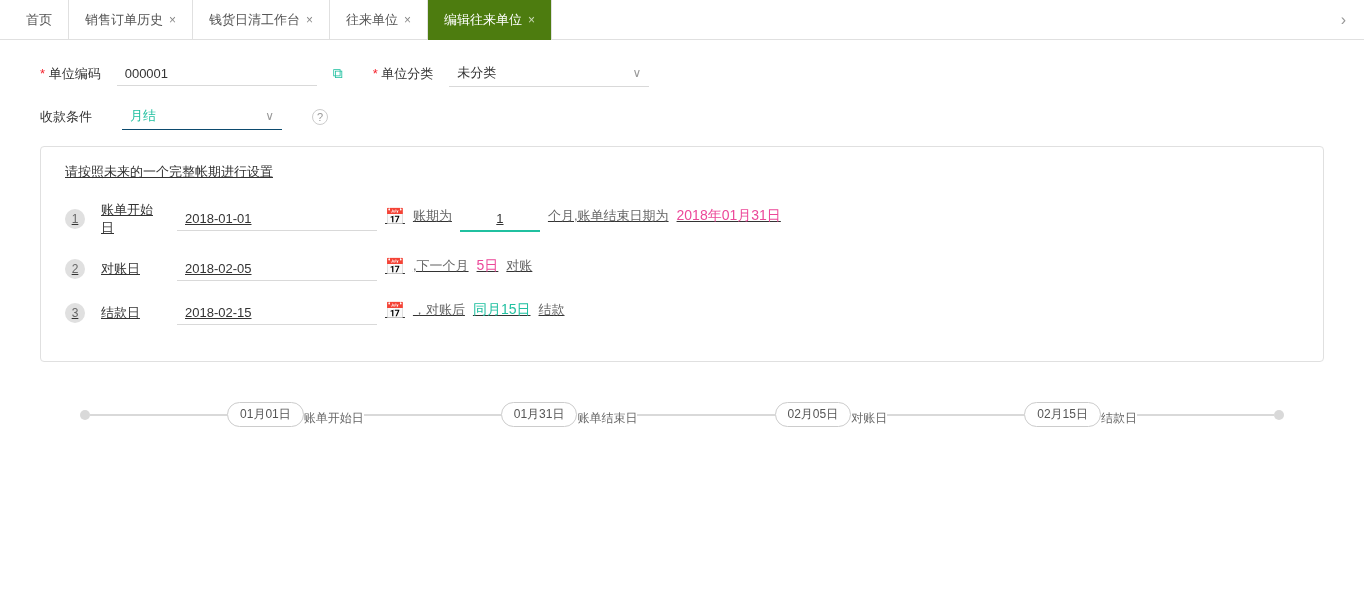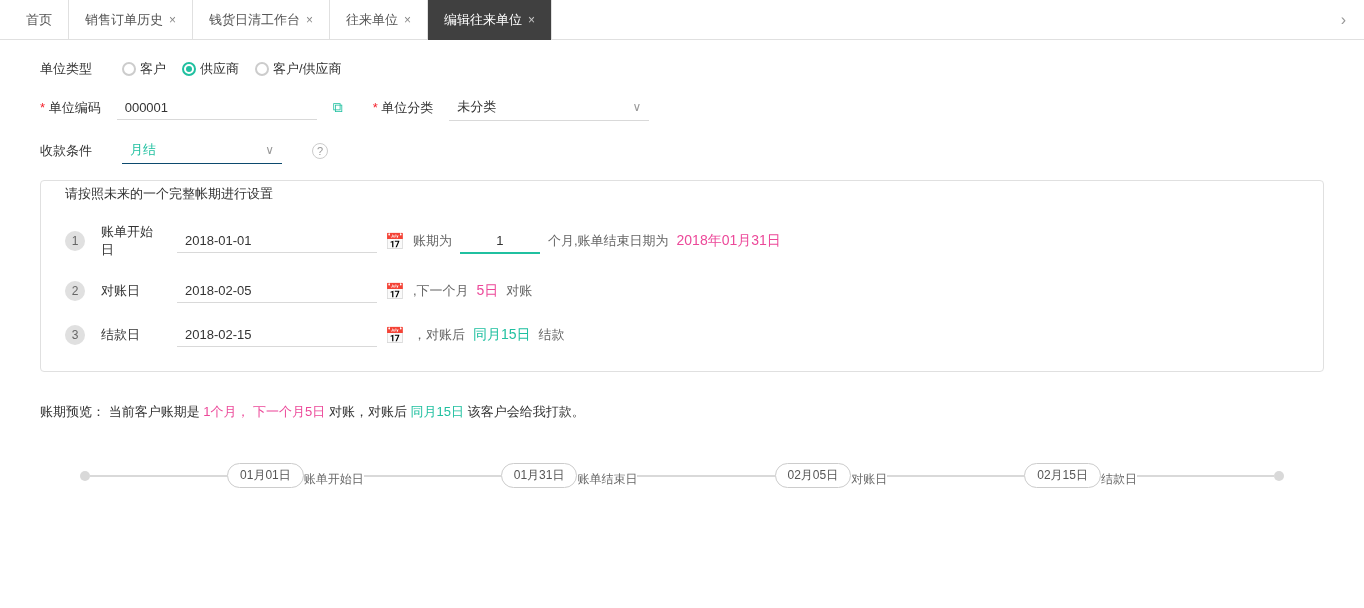--- a/index.html
+++ b/index.html
@@ -20,21 +20,21 @@
       padding: 0 16px;
       height: 40px;
       cursor: pointer;
       font-size: 13px;
       color: #555;
       border-right: 1px solid #e0e0e0;
       gap: 6px;
       white-space: nowrap;
     }
     .tab.active {
-      background: #404040;
+      background: #4d7c0f;
       color: #fff;
     }
     .tab .close-icon {
       font-size: 12px;
       opacity: 0.7;
       cursor: pointer;
     }
     .tab.active .close-icon { color: #fff; }
     .tabs-arrow {
       margin-left: auto;
@@ -173,23 +173,24 @@
       justify-content: center;
       font-size: 11px;
       color: #999;
       cursor: pointer;
     }
 
     
     .panel {
       border: 1px solid #e0e0e0;
       border-radius: 4px;
-      padding: 4px 24px;
-      margin-bottom: 28px;
+      padding: 16px 24px;
+      margin-bottom: 20px;
       background: #fff;
+      text-decoration: underline;
     }
 
     .panel-desc {
       font-size: 13px;
       color: #333;
       margin-bottom: 20px;
     }
 
     
     .setting-row {
@@ -213,21 +214,21 @@
     }
 
     .row-label {
       font-size: 13px;
       color: #333;
       width: 60px;
     }
 
     .row-content {
       display: flex;
-      align-items: center;
+      align-items: flex-start;
       gap: 8px;
       flex: 1;
     }
 
     .highlight-orange { color: #ec4899; }
     .highlight-teal { color: #20c0a0; }
     .text-muted { color: #666; font-size: 13px; }
 
     .number-input {
       border: none;
@@ -323,37 +324,20 @@
   </div>
   <div class="tab active">
     <span>编辑往来单位</span>
     <span class="close-icon">×</span>
   </div>
   <div class="tabs-arrow">›</div>
 </div>
 
 <div class="main-content">
 
-  <div class="form-row">
-    <span class="form-label">单位类型</span>
-    <div class="radio-group">
-      <label class="radio-item">
-        <div class="radio-circle"></div>
-        <span>客户</span>
-      </label>
-      <label class="radio-item">
-        <div class="radio-circle checked"></div>
-        <span>供应商</span>
-      </label>
-      <label class="radio-item">
-        <div class="radio-circle"></div>
-        <span>客户/供应商</span>
-      </label>
-    </div>
-  </div>
 
   <div class="form-row">
     <div class="field-group">
       <span class="form-label required-label">单位编码</span>
       <input class="input-field medium" type="text" value="000001" style="">
       <span class="icon-copy">⧉</span>
     </div>
     <div class="field-group">
       <span class="form-label required-label">单位分类</span>
       <div class="select-field-large">
@@ -406,29 +390,20 @@
       <div class="row-content">
         <input class="input-field medium" type="text" value="2018-02-15" style="">
         <span class="calendar-icon">📅</span>
         <span class="text-muted">，对账后</span>
         <span class="highlight-teal">同月15日</span>
         <span class="text-muted"> 结款</span>
       </div>
     </div>
   </div>
 
-  <div class="preview-text">
-    <span>账期预览：</span>
-    <span>当前客户账期是</span>
-    <span class="highlight-orange">1个月，</span>
-    <span class="highlight-orange">下一个月5日</span>
-    <span> 对账，对账后</span>
-    <span class="highlight-teal"> 同月15日</span>
-    <span> 该客户会给我打款。</span>
-  </div>
 
   <div class="timeline-container">
     <div class="tl-endpoint"></div>
     <div class="tl-line"></div>
 
     <div class="tl-node">
       <div class="tl-badge">01月01日</div>
       <div class="tl-label">账单开始日</div>
     </div>
 

